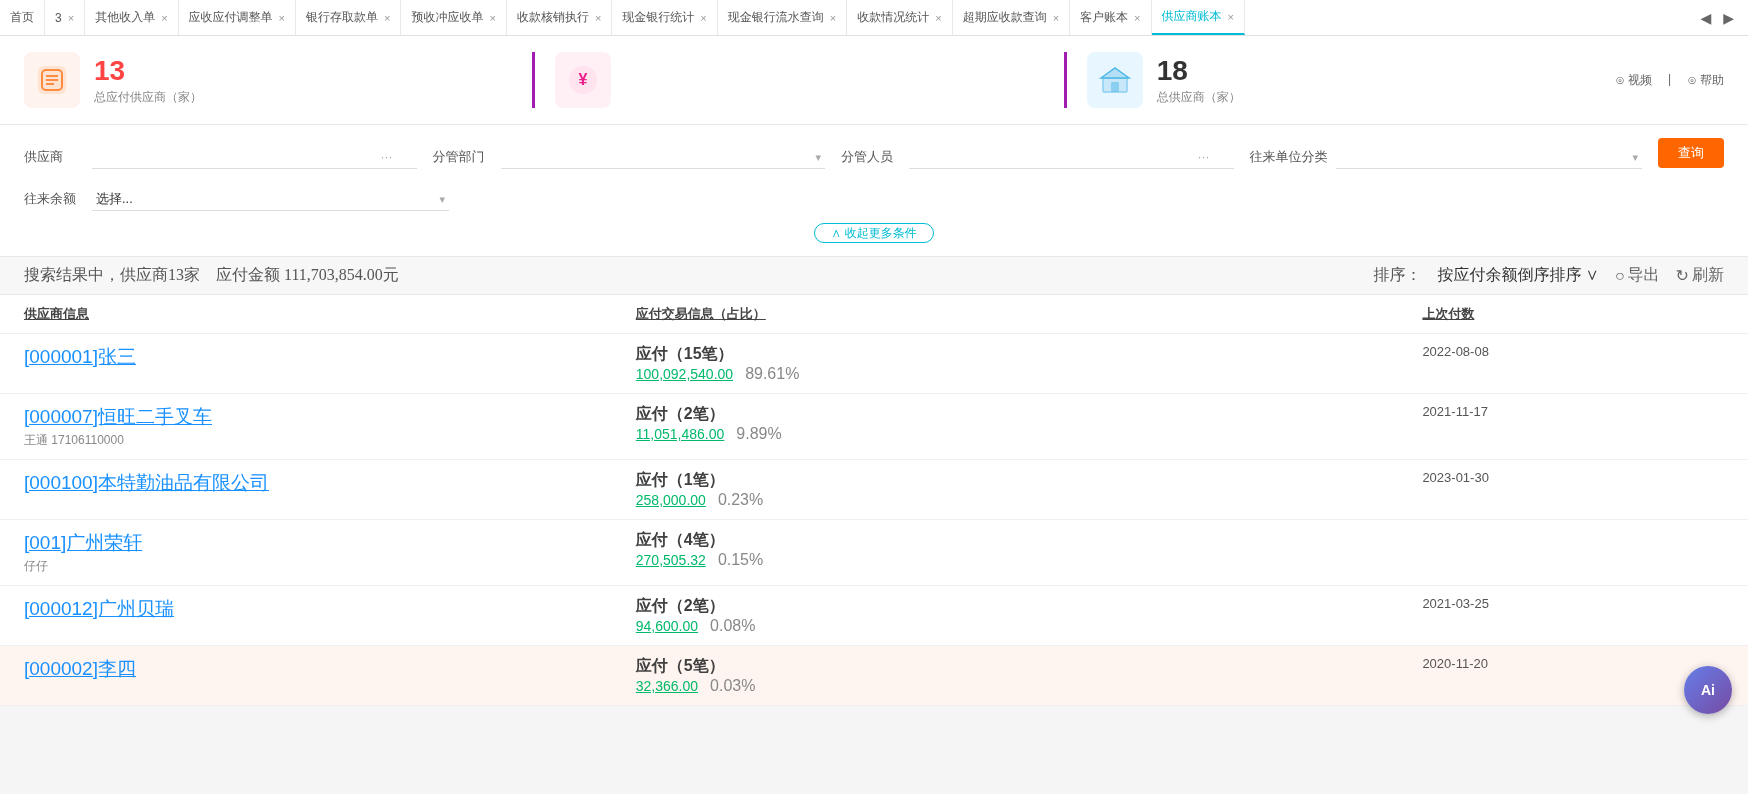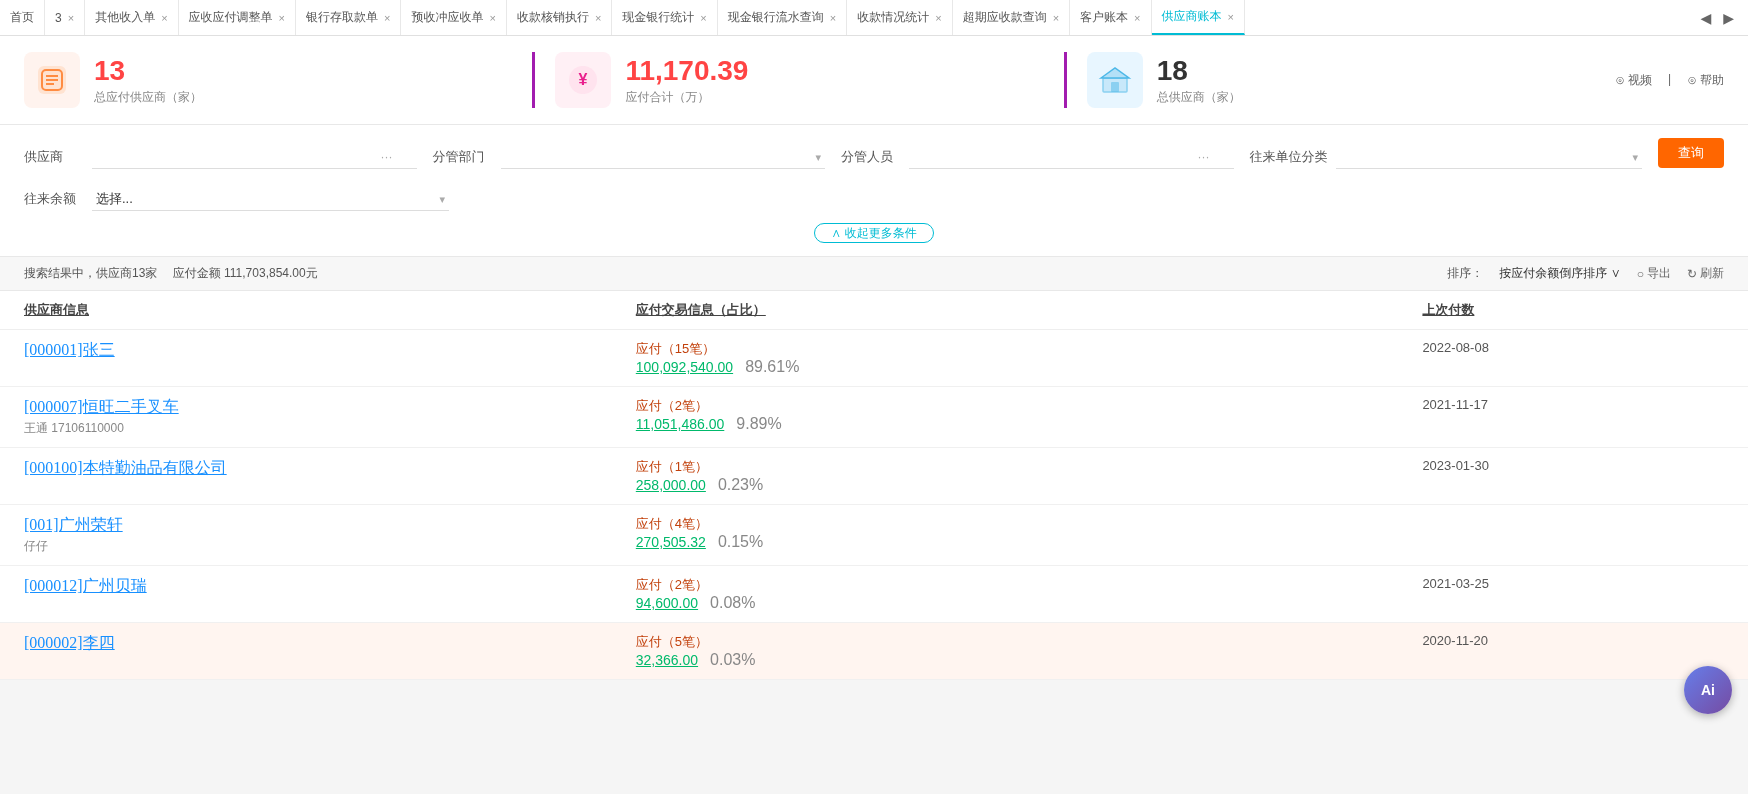--- a/index.html
+++ b/index.html
@@ -149,22 +149,23 @@
     .collapse-bar span { border: 1px solid #00bcd4; border-radius: 12px; padding: 2px 16px; }
 
     
     .result-bar {
       display: flex;
       align-items: center;
       justify-content: space-between;
       background: #f7f7f7;
       padding: 8px 24px;
       border-bottom: 1px solid #e8e8e8;
-      font-size: 12px;
+      font-size: 16px;
       color: #555;
+      font-family: Liberation Serif, serif;
     }
     .result-bar-right { display: flex; align-items: center; gap: 16px; }
     .result-bar-right .sort-label { color: #555; }
     .result-bar-right .sort-value { color: #333; font-weight: 500; cursor: pointer; }
     .result-bar-right .action-btn { color: #666; cursor: pointer; display: flex; align-items: center; gap: 3px; }
 
     
     .main-table-wrap { background: #fff; }
     .main-table { width: 100%; border-collapse: collapse; }
     .main-table thead th {
@@ -176,23 +177,23 @@
       border-bottom: 1px solid #eee;
       background: #fff;
       text-decoration: underline;
     }
     .main-table tbody tr { border-bottom: 1px solid #f0f0f0; }
     .main-table tbody tr.highlighted { background: #fff5f0; }
     .main-table tbody td {
       padding: 10px 24px;
       vertical-align: top;
     }
-    .supplier-link { color: #1890ff; text-decoration: underline; cursor: pointer; font-size: 16px; font-family: Liberation Serif, serif; }
+    .supplier-link { color: #1890ff; text-decoration: underline; cursor: pointer; font-size: 19px; }
     .supplier-contact { font-size: 12px; color: #888; margin-top: 2px; }
-    .tx-label { font-size: 13px; color: #c2410c; }
+    .tx-label { font-size: 16px; color: #404040; font-weight: bold; }
     .tx-amount { color: #00b96b; font-size: 14px; font-weight: 500; text-decoration: underline; cursor: pointer; }
     .tx-percent { font-size: 16px; color: #888; margin-left: 12px; }
     .date-text { font-size: 13px; color: #555; }
 
     
     .ai-fab {
       position: fixed;
       right: 16px;
       bottom: 80px;
       width: 48px;
@@ -287,24 +288,20 @@
       <div class="label">总应付供应商（家）</div>
     </div>
   </div>
 
   <div class="summary-card">
     <div class="summary-icon pink">
       <svg width="36" height="36" viewBox="0 0 36 36" fill="none">
         <circle cx="18" cy="18" r="14" fill="#ffd6e7" opacity="0.5"></circle>
         <text x="18" y="23" text-anchor="middle" font-size="16" fill="#e91e8c" font-weight="bold">¥</text>
       </svg>
-    </div>
-    <div class="summary-info">
-      <div class="big-number">11,170.39</div>
-      <div class="label">应付合计（万）</div>
     </div>
   </div>
 
   <div class="summary-card" style="border-right:none;">
     <div class="summary-icon blue">
       <svg width="36" height="36" viewBox="0 0 36 36" fill="none">
         <rect x="6" y="16" width="24" height="14" rx="1" fill="#b3e0f7" opacity="0.6" stroke="#4db8e8" stroke-width="1.5"></rect>
         <polygon points="4,16 18,6 32,16" fill="#b3e0f7" stroke="#4db8e8" stroke-width="1.5"></polygon>
         <rect x="14" y="20" width="8" height="10" rx="1" fill="#4db8e8" opacity="0.5"></rect>
       </svg>

